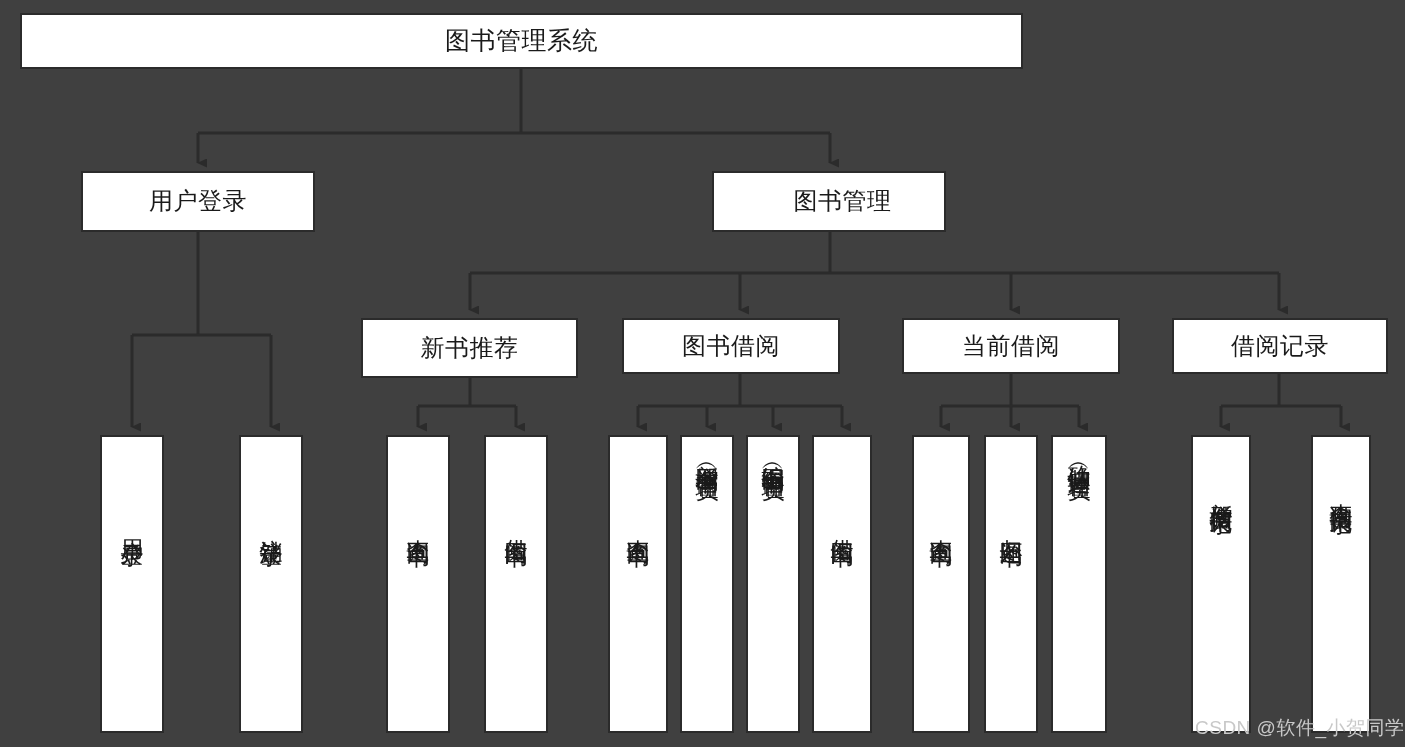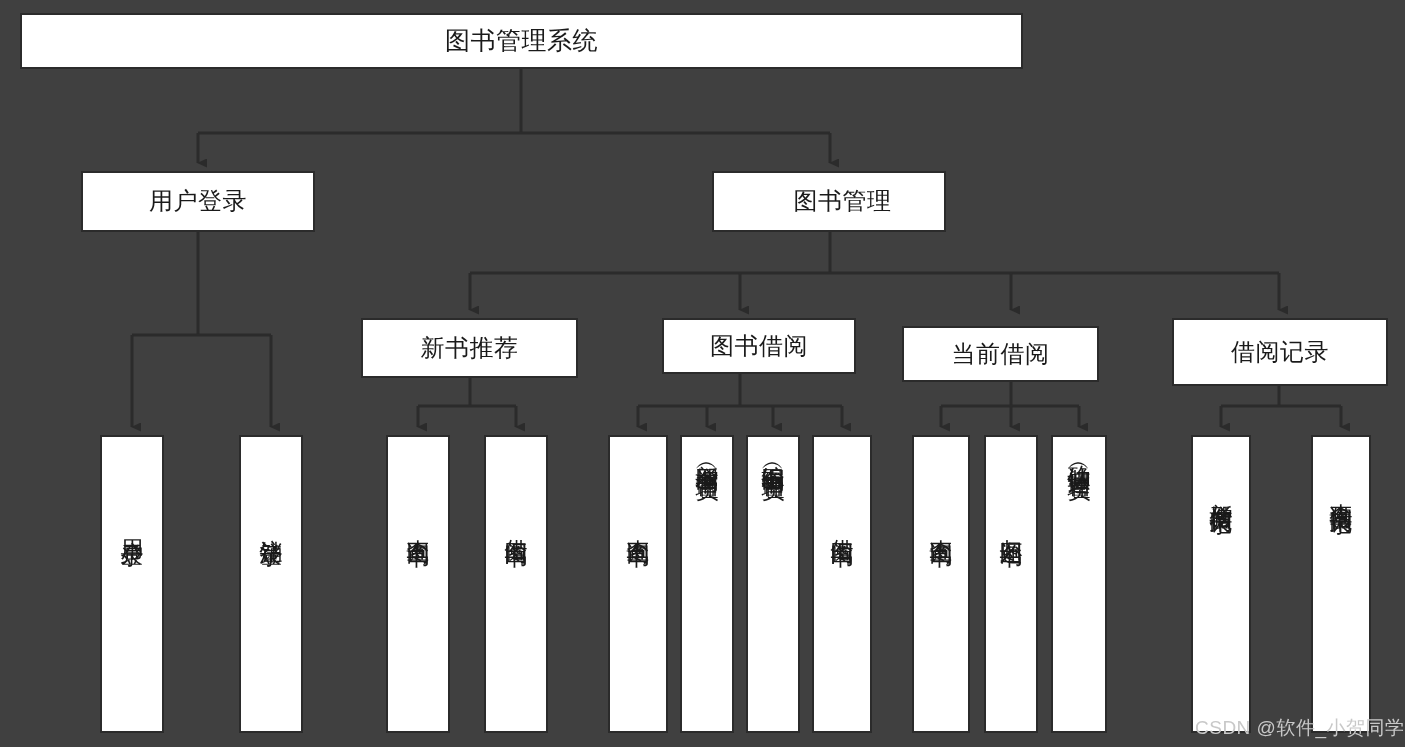--- a/index.html
+++ b/index.html
@@ -159,27 +159,27 @@
   <div class="node horiz" style="left:81px; top:171px; width:234px; height:61px;">
     <span class="label">用户登录</span>
   </div>
   <div class="node horiz" style="left:712px; top:171px; width:234px; height:61px;padding-left:27px;">
     <span class="label">图书管理</span>
   </div>
 
   <div class="node horiz" style="left:361px; top:318px; width:217px; height:60px;">
     <span class="label">新书推荐</span>
   </div>
-  <div class="node horiz" style="left:662px; top:318px; width:194px; height:56px;">
+  <div class="node horiz" style="left:622px; top:318px; width:218px; height:56px;">
     <span class="label">图书借阅</span>
   </div>
-  <div class="node horiz" style="left:902px; top:326px; width:197px; height:56px;">
+  <div class="node horiz" style="left:902px; top:318px; width:218px; height:56px;">
     <span class="label">当前借阅</span>
   </div>
-  <div class="node horiz" style="left:1172px; top:318px; width:216px; height:68px;">
+  <div class="node horiz" style="left:1172px; top:318px; width:216px; height:56px;">
     <span class="label">借阅记录</span>
   </div>
 
   <div class="node vert short" style="left:100px; top:435px; width:64px; height:298px;">
     <span class="label">用户登录</span>
   </div>
   <div class="node vert short" style="left:239px; top:435px; width:64px; height:298px;">
     <span class="label">注销登录</span>
   </div>
 

